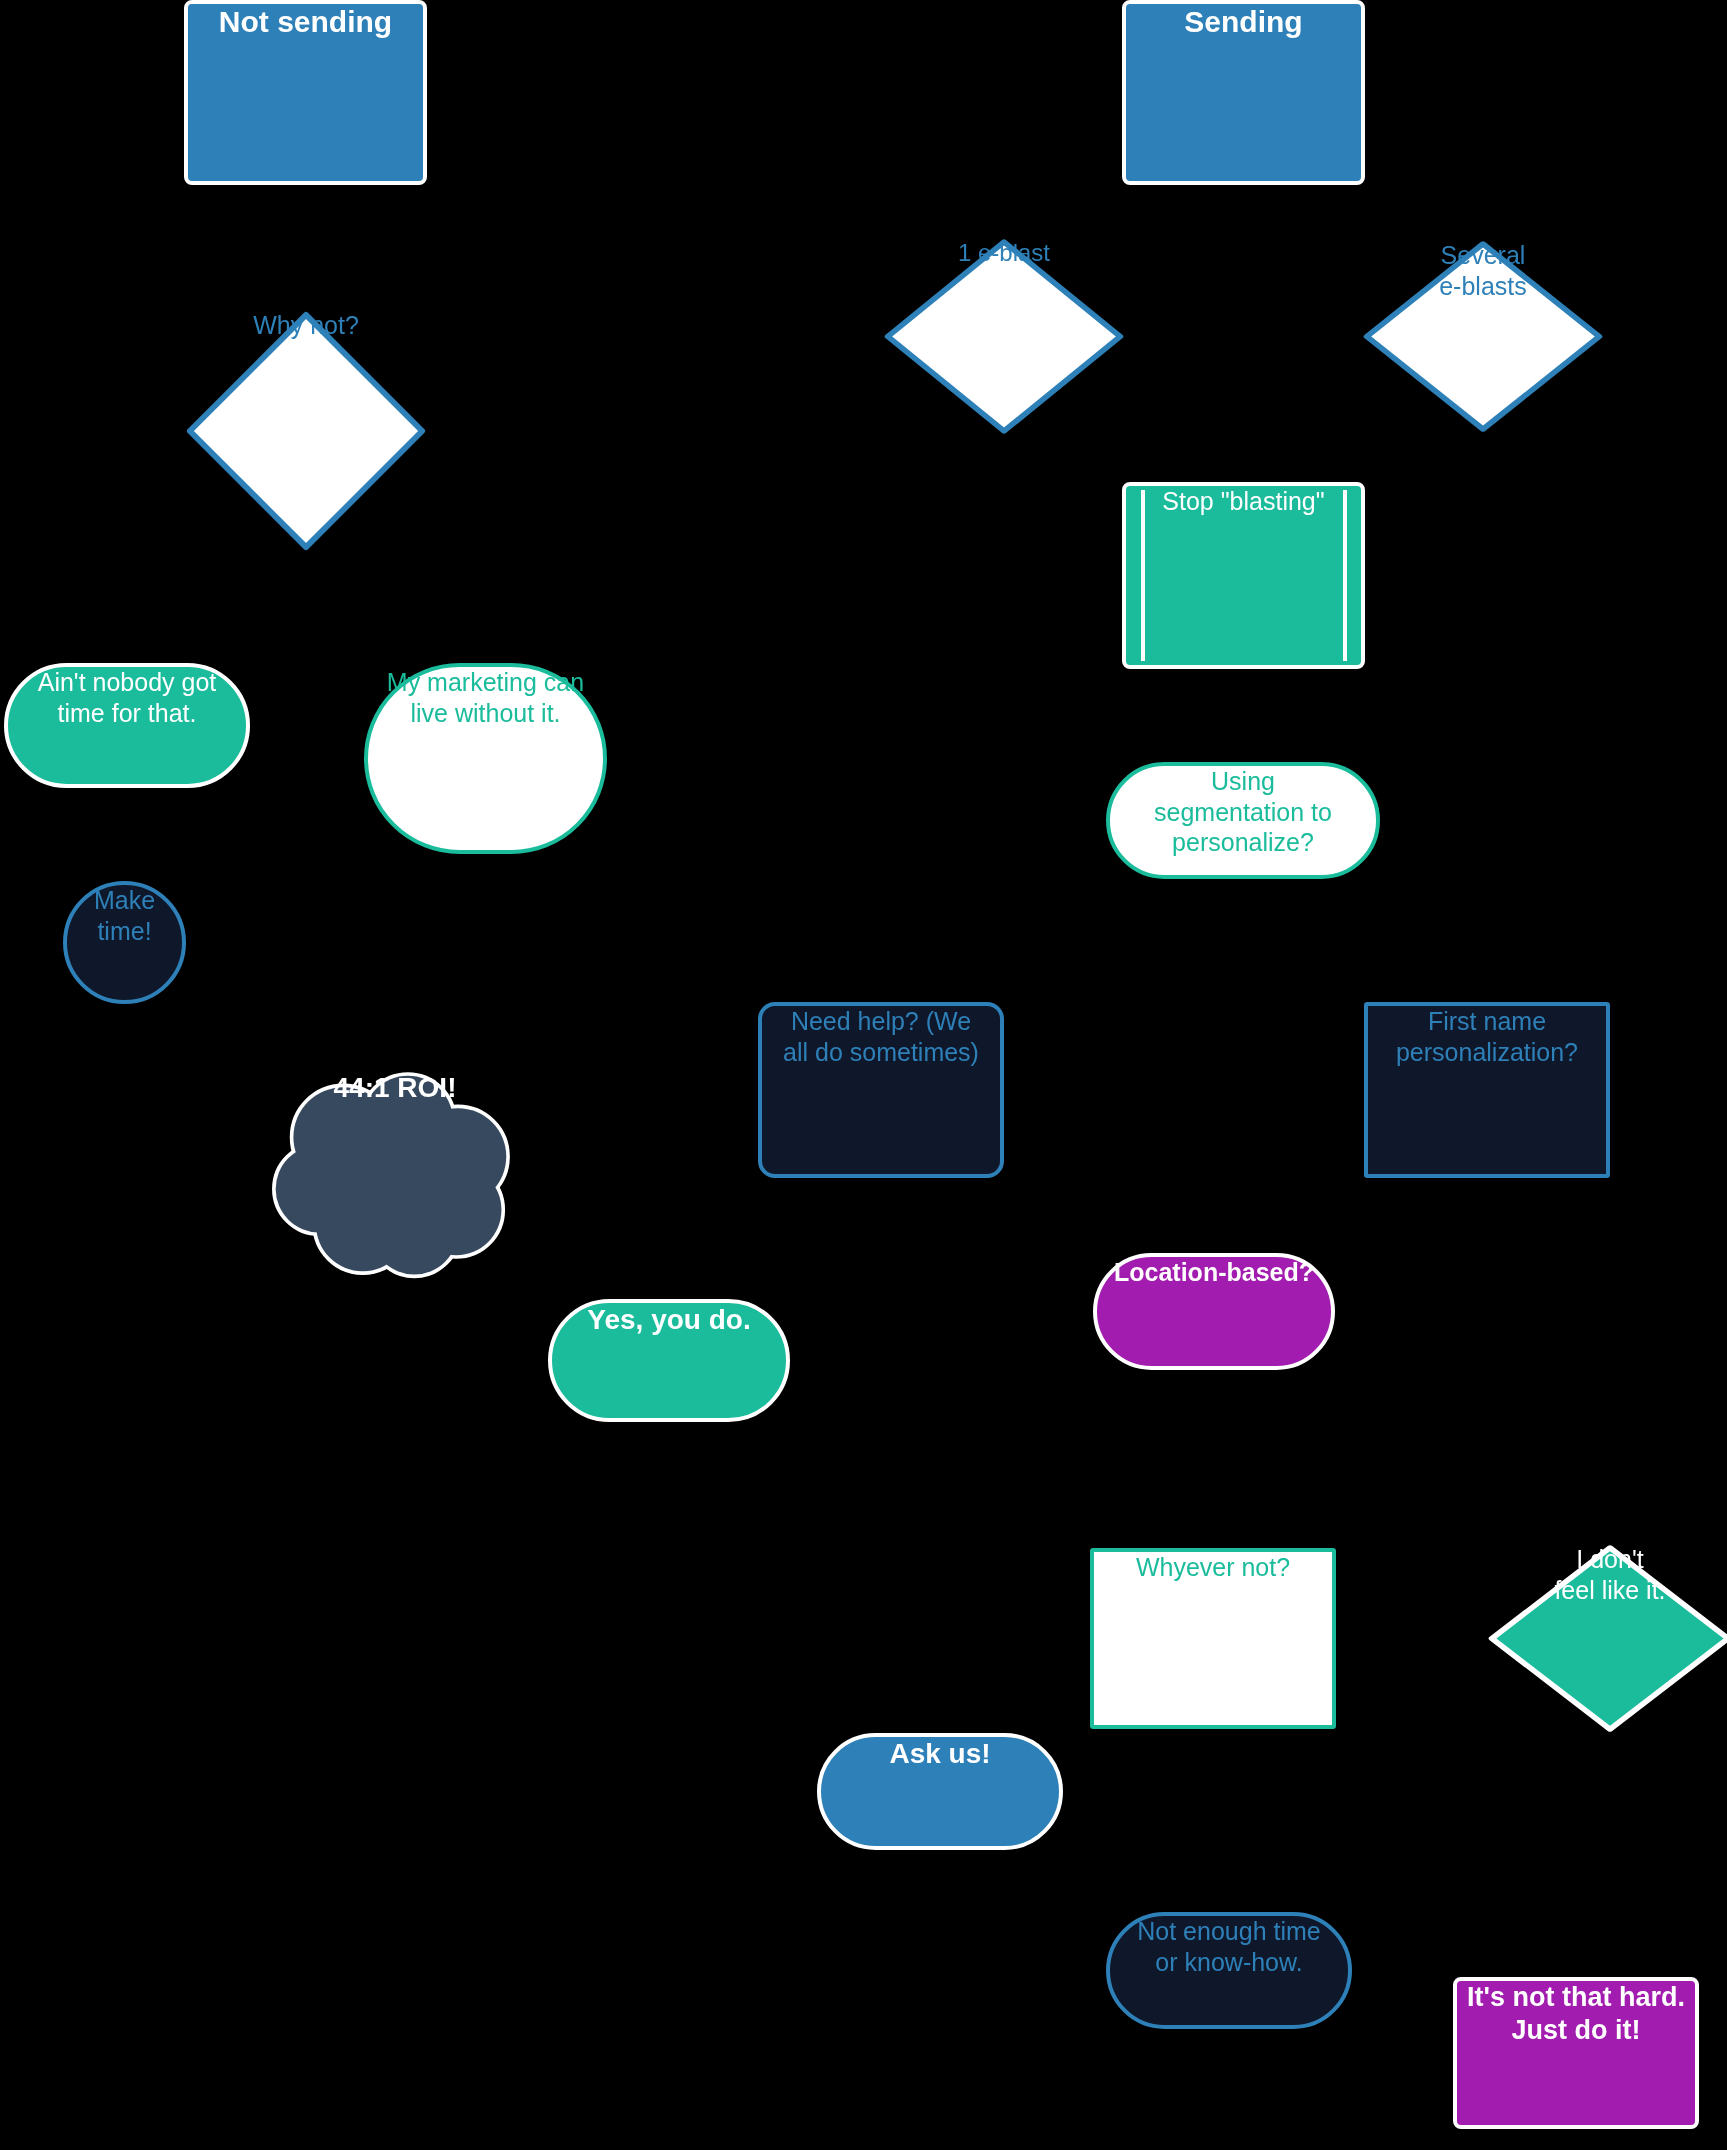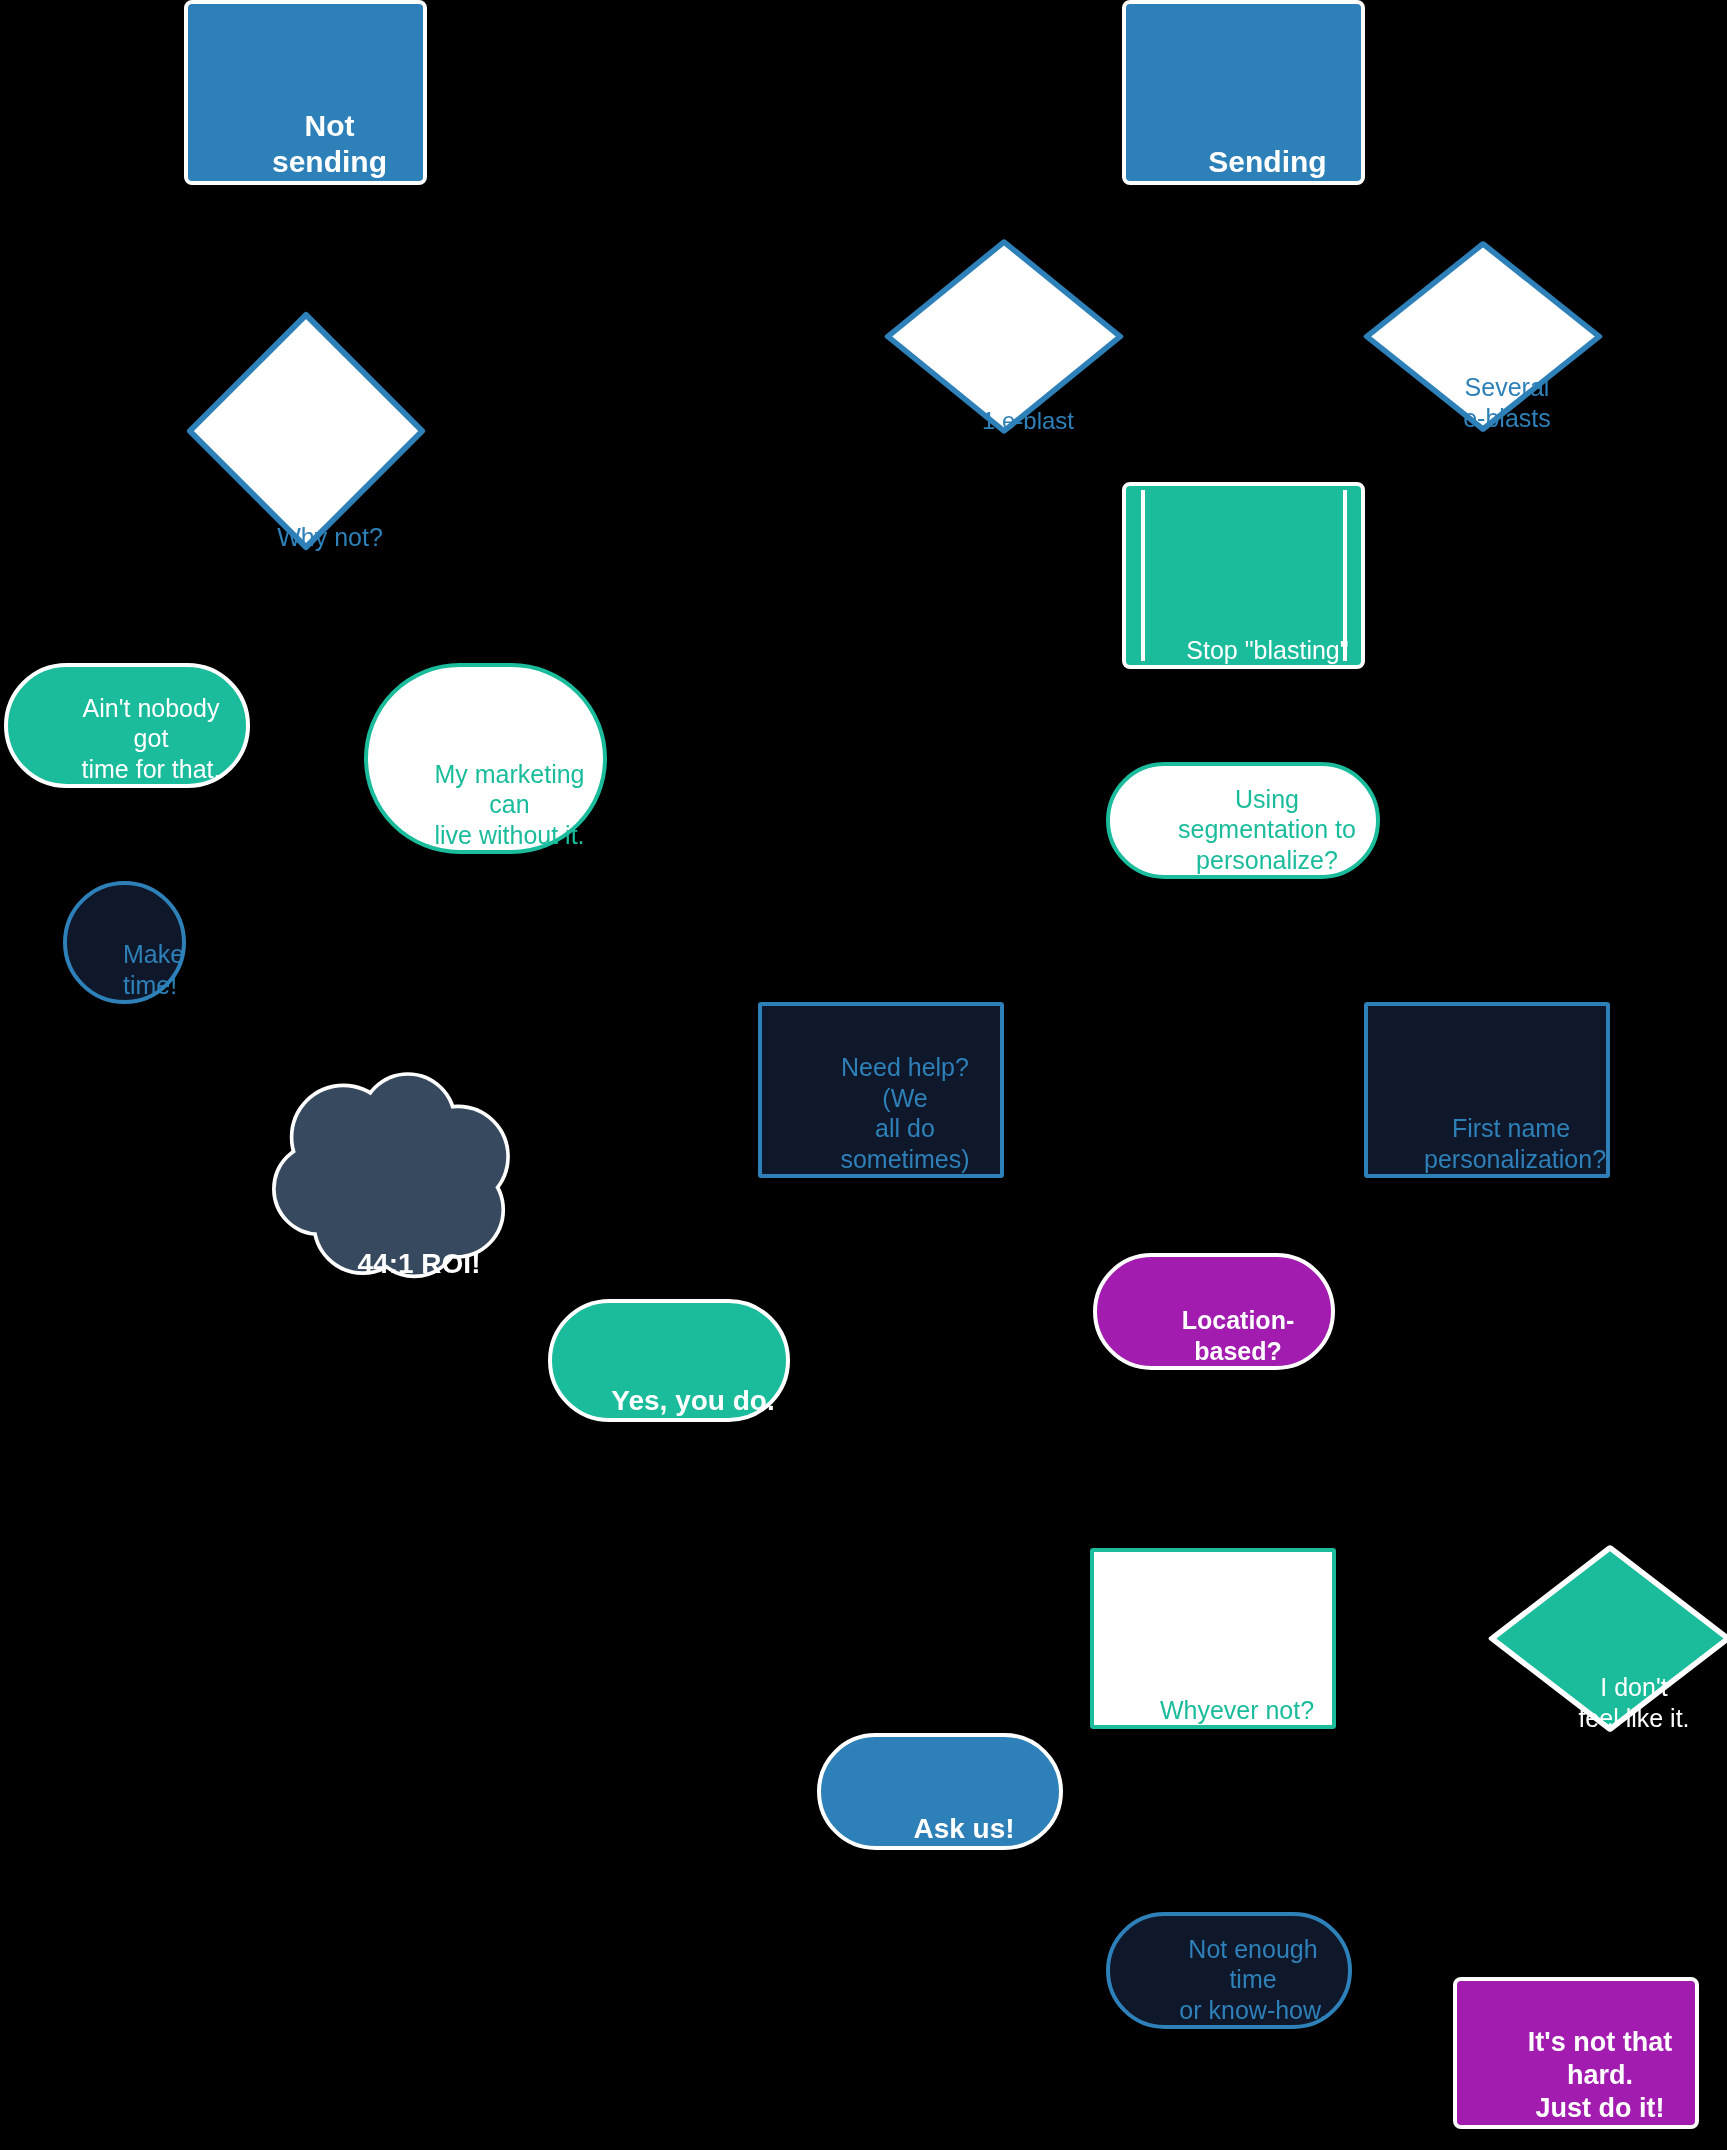--- a/index.html
+++ b/index.html
@@ -13,25 +13,24 @@
     width: 1727px;
     height: 2151px;
     background: #000000;
     overflow: hidden;
     font-family: "Liberation Sans", sans-serif;
   }
   .node {
     position: absolute;
     box-sizing: border-box;
     display: flex;
-    align-items: flex-end;
+    align-items: flex-start;
     justify-content: center;
     text-align: center;
     line-height: 1.22;
-    padding-left: 48px;
   }
   .node .label {
     display: block;
     width: 100%;
     padding: 0 8px;
     box-sizing: border-box;
     white-space: pre-line;
   }
 
   
@@ -137,21 +136,21 @@
     <span class="label">Using
 segmentation to
 personalize?</span>
   </div>
 
   <div class="node out-blue circle" style="left:63px; top:881px; width:123px; height:123px; font-size:25px;">
     <span class="label">Make
 time!</span>
   </div>
 
-  <div class="node out-blue rect-sharp" style="left:758px; top:1002px; width:246px; height:176px; font-size:25px;">
+  <div class="node out-blue rect-sharp" style="left:758px; top:1002px; width:246px; height:176px; font-size:25px;border-radius:17px;">
     <span class="label">Need help? (We
 all do sometimes)</span>
   </div>
 
   <div class="node out-blue rect-sharp" style="left:1364px; top:1002px; width:246px; height:176px; font-size:25px;">
     <span class="label">First name
 personalization?</span>
   </div>
 
   <div class="node cloud bold" style="left:266px; top:1071px; width:258px; height:210px; font-size:28px; color:#FFFFFF;">

